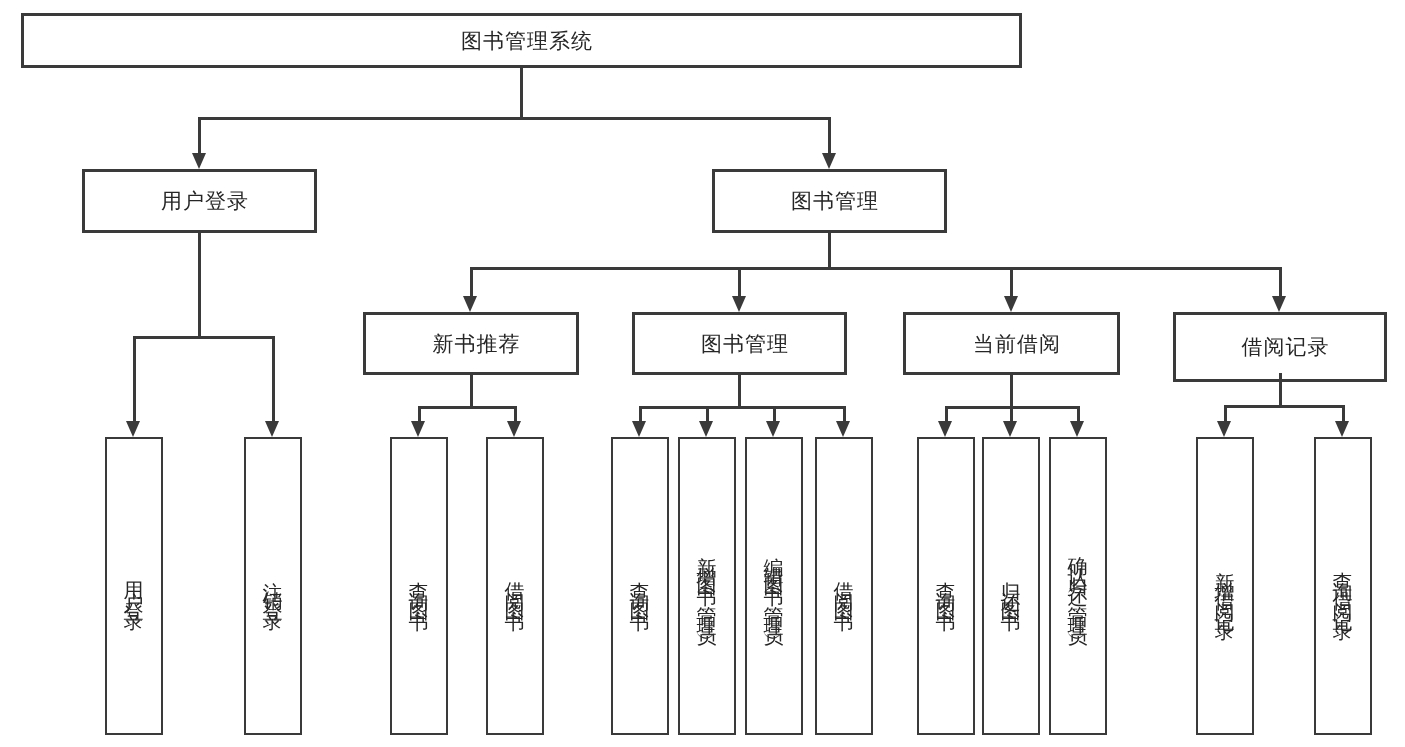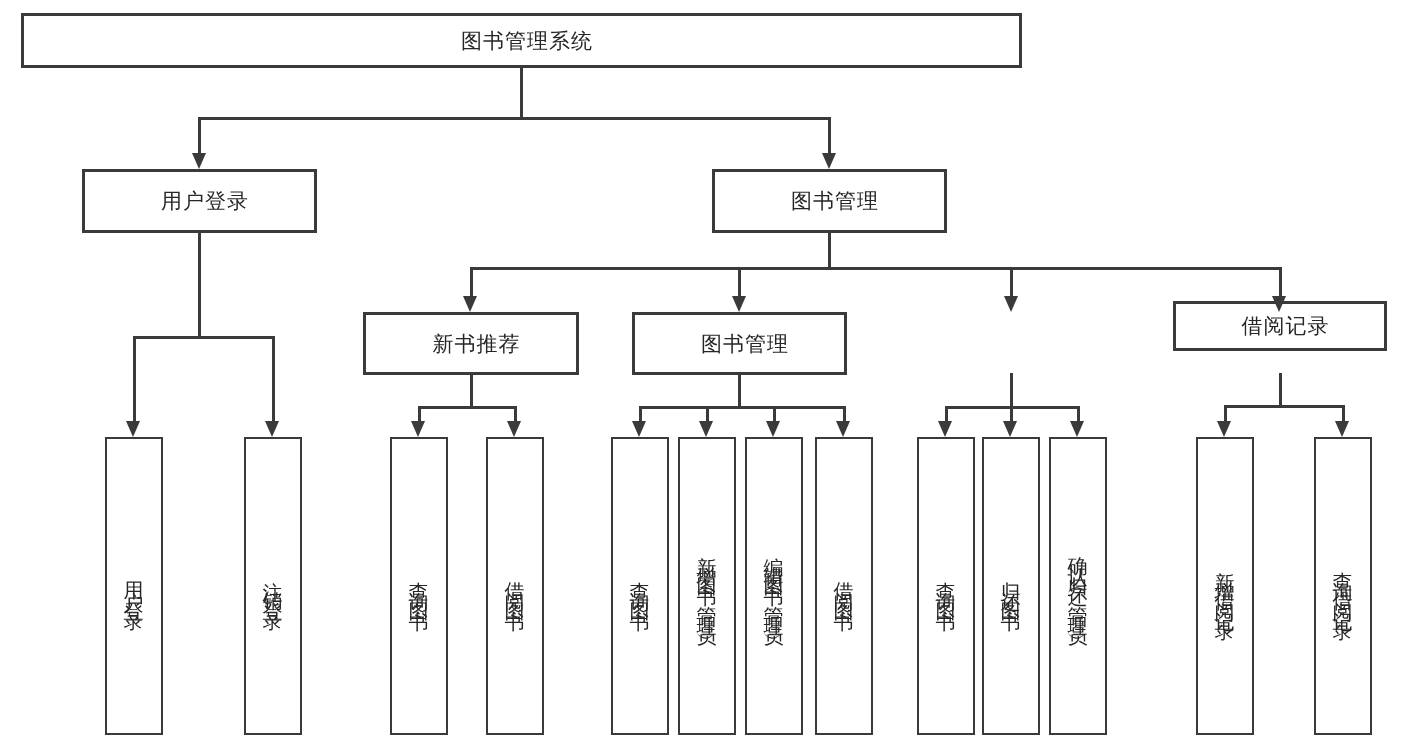--- a/index.html
+++ b/index.html
@@ -76,21 +76,24 @@
   <div class="hbox" style="left:712px;top:169px;width:235px;height:64px">
     <span>图书管理</span>
   </div>
 
   <div class="hbox" style="left:363px;top:312px;width:216px;height:63px">
     <span>新书推荐</span>
   </div>
   <div class="hbox" style="left:632px;top:312px;width:215px;height:63px">
     <span>图书管理</span>
   </div>
-  <div class="hbox" style="left:1173px;top:301px;width:214px;height:50px">
+  <div class="hbox" style="left:903px;top:312px;width:217px;height:63px">
+    <span>当前借阅</span>
+  </div>
+  <div class="hbox" style="left:1173px;top:312px;width:214px;height:70px">
     <span>借阅记录</span>
   </div>
 
   <div class="vbox" style="left:105px">
     <span>用户登录</span>
   </div>
   <div class="vbox" style="left:244px">
     <span>注销登录</span>
   </div>
   <div class="vbox" style="left:390px">

